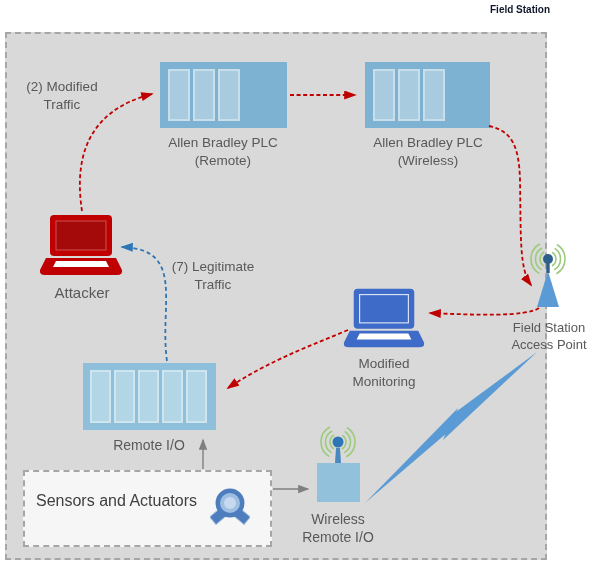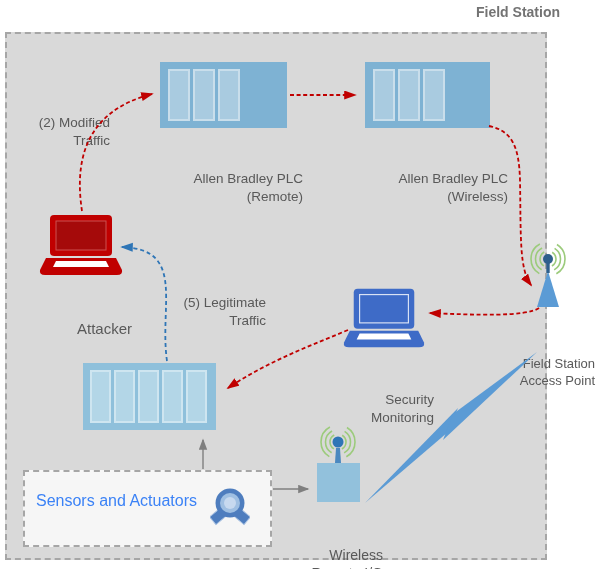--- a/index.html
+++ b/index.html
@@ -1,30 +1,30 @@
 <!DOCTYPE html>
 <html><head>
 <meta charset="utf-8">
 <style>
   html,body{margin:0;padding:0;background:#fff;}
   #stage{position:relative;width:600px;height:569px;background:#ffffff;overflow:hidden;
          font-family:"Liberation Sans",sans-serif;color:#595959;}
   .fs-box{position:absolute;left:5px;top:32px;width:542px;height:528px;
           background:#D9D9D9;border:2px dashed #A6A6A6;box-sizing:border-box;z-index:1;}
-  .fs-title{position:absolute;left:442px;top:4px;width:118px;text-align:right;
-            font-size:14px;font-weight:bold;color:#737373;z-index:2;}
-  .label{position:absolute;text-align:right;font-size:13.5px;line-height:1.3;color:#595959;z-index:3;margin-top:36px;}
+  .fs-title{position:absolute;left:432px;top:4px;width:118px;text-align:right;
+            font-size:10px;font-weight:bold;color:#0f172a;z-index:2;}
+  .label{position:absolute;text-align:center;font-size:13.5px;line-height:1.3;color:#595959;z-index:3;}
   .plc{position:absolute;background:#7EB2D3;z-index:2;}
   .plc .slat,.rio .slat{position:absolute;box-sizing:border-box;background:#A9CBE0;border:2px solid #C9DEEB;}
   .plc .slat{top:7px;width:22px;height:52px;}
   .rio{position:absolute;left:83px;top:363px;width:133px;height:67px;background:#8FC0DB;z-index:2;}
   .rio .slat{top:7px;width:21px;height:53px;background:#B3D6E7;border-color:#CEE5F0;}
   .sensors{position:absolute;left:23px;top:470px;width:249px;height:77px;background:#F6F6F6;
            border:2px dashed #A6A6A6;box-sizing:border-box;z-index:2;}
-  .sensors-label{position:absolute;left:36px;top:492px;width:180px;font-size:16px;color:#3b82f6;z-index:3;text-align:left;}
+  .sensors-label{position:absolute;left:36px;top:492px;width:180px;font-size:16px;color:#404040;z-index:3;text-align:left;}
   .wrio{position:absolute;left:317px;top:463px;width:43px;height:39px;background:#92C1DC;z-index:2;}
   .icon-wrap{position:absolute;z-index:3;}
   svg.overlay{position:absolute;left:0;top:0;z-index:4;pointer-events:none;}
 </style>
 </head>
 <body>
 
 <div id="stage">
 
   <div class="fs-title">Field Station</div>
@@ -54,39 +54,40 @@
     <svg width="84" height="64" viewBox="0 0 84 64">
       <rect x="11" y="2" width="62" height="41" rx="4" fill="#C00000"></rect>
       <rect x="17" y="8" width="50" height="29" fill="#A50A0A" stroke="#CC5050" stroke-width="1"></rect>
       <path d="M7 45 L77 45 L83 57 Q84 62 78 62 L6 62 Q0 62 1 57 Z" fill="#C00000"></path>
       <path d="M17 48 L67 48 L70 54 L14 54 Z" fill="#FFFFFF"></path>
     </svg>
   </div>
   <div class="label" style="left:32px;top:283px;width:100px;font-size:15px;">Attacker</div>
 
   <div class="label" style="left:14px;top:78px;width:96px;">(2) Modified Traffic</div>
-  <div class="label" style="left:160px;top:258px;width:106px;">(5) Legitimate Traffic</div>
+  <div class="label" style="left:160px;top:258px;width:106px;">(7) Legitimate Traffic</div>
 
   <div class="icon-wrap" style="left:343px;top:286px;">
     <svg width="82" height="64" viewBox="0 0 84 64">
       <rect x="11" y="2" width="62" height="41" rx="4" fill="#3E6BC7"></rect>
       <rect x="17" y="8" width="50" height="29" fill="#3E6BC7" stroke="#D9E2F5" stroke-width="1.2"></rect>
       <path d="M7 45 L77 45 L83 57 Q84 62 78 62 L6 62 Q0 62 1 57 Z" fill="#3E6BC7"></path>
       <path d="M17 48 L67 48 L70 54 L14 54 Z" fill="#FFFFFF"></path>
     </svg>
   </div>
-  <div class="label" style="left:334px;top:355px;width:100px;">Security Monitoring</div>
+  <div class="label" style="left:334px;top:355px;width:100px;">Modified Monitoring</div>
 
   <div class="rio">
     <div class="slat" style="left:7px;"></div>
     <div class="slat" style="left:31px;"></div>
     <div class="slat" style="left:55px;"></div>
     <div class="slat" style="left:79px;"></div>
     <div class="slat" style="left:103px;"></div>
   </div>
+  <div class="label" style="left:99px;top:436px;width:100px;font-size:14px;">Remote I/O</div>
 
   <div class="sensors"></div>
   <div class="sensors-label">Sensors and Actuators</div>
   <div class="icon-wrap" style="left:210px;top:486px;">
     <svg width="40" height="44" viewBox="0 0 40 44">
       <g fill="#4E7DBE" stroke="#AFC6E4" stroke-width="1">
         <rect x="1" y="25" width="15" height="10" transform="rotate(-40 8.5 30)"></rect>
         <rect x="24" y="25" width="15" height="10" transform="rotate(40 31.5 30)"></rect>
       </g>
       <circle cx="20" cy="17" r="14.5" fill="#4E7DBE"></circle>

